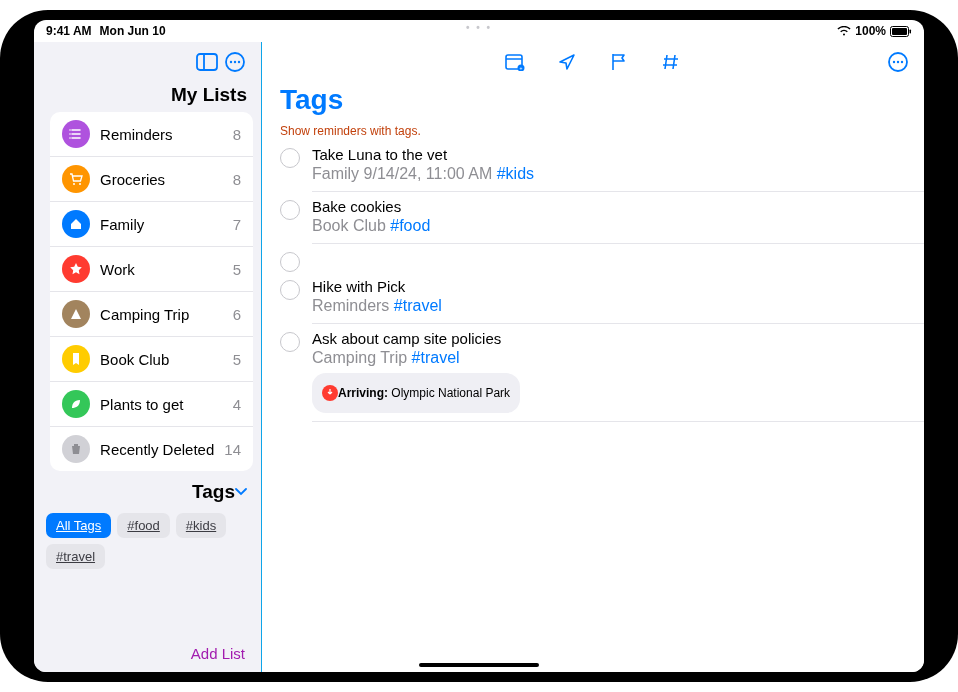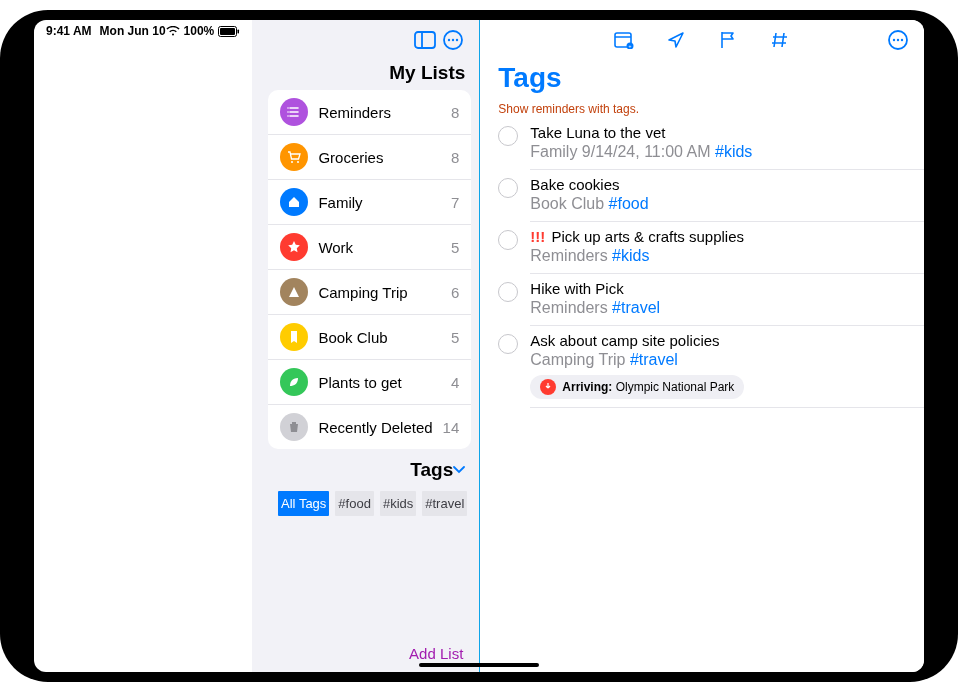--- a/index.html
+++ b/index.html
@@ -1,53 +1,53 @@
 <!DOCTYPE html>
 <html><head>
 <meta charset="utf-8">
 <style>
 * { margin: 0; padding: 0; box-sizing: border-box; font-family: -apple-system, BlinkMacSystemFont, "Segoe UI", Helvetica, Arial, sans-serif; }
 body { background: #fff; display: flex; justify-content: center; align-items: center; height: 692px; width: 958px; }
 .device-frame { width: 958px; height: 672px; background: #000; border-radius: 48px; padding: 10px 34px; position: relative; }
-.screen { width: 100%; height: 100%; background: #fff; border-radius: 12px; overflow: hidden; display: flex; flex-direction: row; position: relative; }
+.screen { width: 100%; height: 100%; background: #fff; border-radius: 12px; overflow: hidden; display: flex; flex-direction: column; position: relative; }
 .status-bar { height: 22px; display: flex; justify-content: space-between; align-items: center; padding: 0 12px; font-size: 12px; font-weight: 600; color: #000; }
 .status-left { display: flex; gap: 8px; }
 .status-right { display: flex; gap: 4px; align-items: center; }
 .content-area { flex: 1; display: flex; overflow: hidden; position: relative; }
 .sidebar { width: 228px; background: #f2f2f7; display: flex; flex-direction: column; border-right: 1px solid #0ea5e9; align-items: flex-end; }
 .sidebar-toolbar { height: 40px; display: flex; justify-content: space-between; align-items: center; padding: 0 12px; }
 .icon-btn { width: 28px; height: 28px; display: flex; align-items: center; justify-content: center; color: #007aff; cursor: pointer; }
 .sidebar-section-title { font-size: 19px; font-weight: 700; padding: 2px 14px 6px; }
 .lists-card { background: #fff; border-radius: 10px; margin: 0 8px; overflow: hidden; }
 .list-item { display: flex; align-items: center; padding: 8px 12px; border-bottom: 1px solid #e5e5ea; cursor: pointer; gap: 10px; }
 .list-item:last-child { border-bottom: none; }
 .list-icon { width: 28px; height: 28px; border-radius: 50%; display: flex; align-items: center; justify-content: center; color: #fff; font-size: 14px; flex-shrink: 0; }
 .list-name { flex: 1; font-size: 15px; }
 .list-count { font-size: 15px; color: #8e8e93; }
 .tags-header { display: flex; justify-content: space-between; align-items: center; padding: 10px 14px 4px; }
 .tags-title { font-size: 19px; font-weight: 700; }
 .chevron { color: #007aff; font-size: 14px; }
 .tag-pills { display: flex; flex-wrap: wrap; gap: 6px; padding: 6px 12px; }
-.tag-pill { padding: 5px 3px; border-radius: 1px; font-size: 13px; background: #e5e5ea; color: #3c3c43; cursor: pointer; }
+.tag-pill { padding: 5px 10px; border-radius: 7px; font-size: 13px; background: #e5e5ea; color: #3c3c43; cursor: pointer; text-decoration: underline; }
 .tag-pill.active { background: #007aff; color: #fff; }
 .add-list { text-align: right; padding: 10px 16px; color: #a21caf; font-size: 15px; cursor: pointer; margin-top: auto; }
 .main { flex: 1; background: #fff; display: flex; flex-direction: column; position: relative; }
 .main-toolbar { height: 40px; display: flex; justify-content: center; align-items: center; gap: 24px; position: relative; }
 .main-toolbar .right-btn { position: absolute; right: 12px; }
 .main-title { font-size: 28px; font-weight: 700; color: #007aff; padding: 2px 18px; }
 .main-subtitle { font-size: 12px; color: #c2410c; padding: 6px 18px 8px; }
 .circle { width: 20px; height: 20px; border: 1.5px solid #c7c7cc; border-radius: 50%; flex-shrink: 0; margin-top: 2px; cursor: pointer; }
 .reminder-body { flex: 1; padding-right: 18px; padding-bottom: 8px; border-bottom: 1px solid #e5e5ea; }
 .reminder-row { display: flex; gap: 12px; padding: 6px 0 0 18px; }
 .reminder-row:first-child { padding-top: 0; }
 .r-title { font-size: 15px; }
 .r-meta { font-size: 16px; color: #8e8e93; margin-top: 2px; }
 .r-tag { color: #007aff; }
 .priority { color: #ff3b30; font-weight: 600; margin-right: 2px; }
-.location-chip { display: inline-flex; align-items: center; gap: 6px; background: #efeff4; border-radius: 14px; padding: 4px 10px; font-size: 12px; margin-top: 6px; }
+.location-chip { display: inline-flex; align-items: center; background: #efeff4; border-radius: 14px; padding: 12px 10px; font-size: 12px; margin-top: 6px; }
 .loc-dot { width: 16px; height: 16px; background: #ff3b30; border-radius: 50%; display: flex; align-items: center; justify-content: center; color: #fff; font-size: 10px; }
 .dots-handle { position: absolute; top: 2px; left: 50%; transform: translateX(-50%); color: #c7c7cc; font-size: 10px; letter-spacing: 2px; }
 .home-indicator { position: absolute; bottom: 5px; left: 50%; transform: translateX(-50%); width: 120px; height: 4px; background: #000; border-radius: 3px; }
 svg { display: block; }
 </style>
 </head>
 <body>
 
 <div class="device-frame">
   <div class="screen">
@@ -243,25 +243,20 @@
             <div class="reminder-row">
     <div class="circle"></div>
     <div class="reminder-body">
       <div class="r-title">Bake cookies</div>
       <div class="r-meta">Book Club  <span class="r-tag">#food</span></div>
 
     </div>
             </div>
             <div class="reminder-row">
     <div class="circle"></div>
-    <div class="reminder-body">
-      <div class="r-title"><span class="priority">!!!</span> Pick up arts &amp; crafts supplies</div>
-      <div class="r-meta">Reminders  <span class="r-tag">#kids</span></div>
-
-    </div>
             </div>
             <div class="reminder-row">
     <div class="circle"></div>
     <div class="reminder-body">
       <div class="r-title">Hike with Pick</div>
       <div class="r-meta">Reminders  <span class="r-tag">#travel</span></div>
 
     </div>
             </div>
             <div class="reminder-row">

